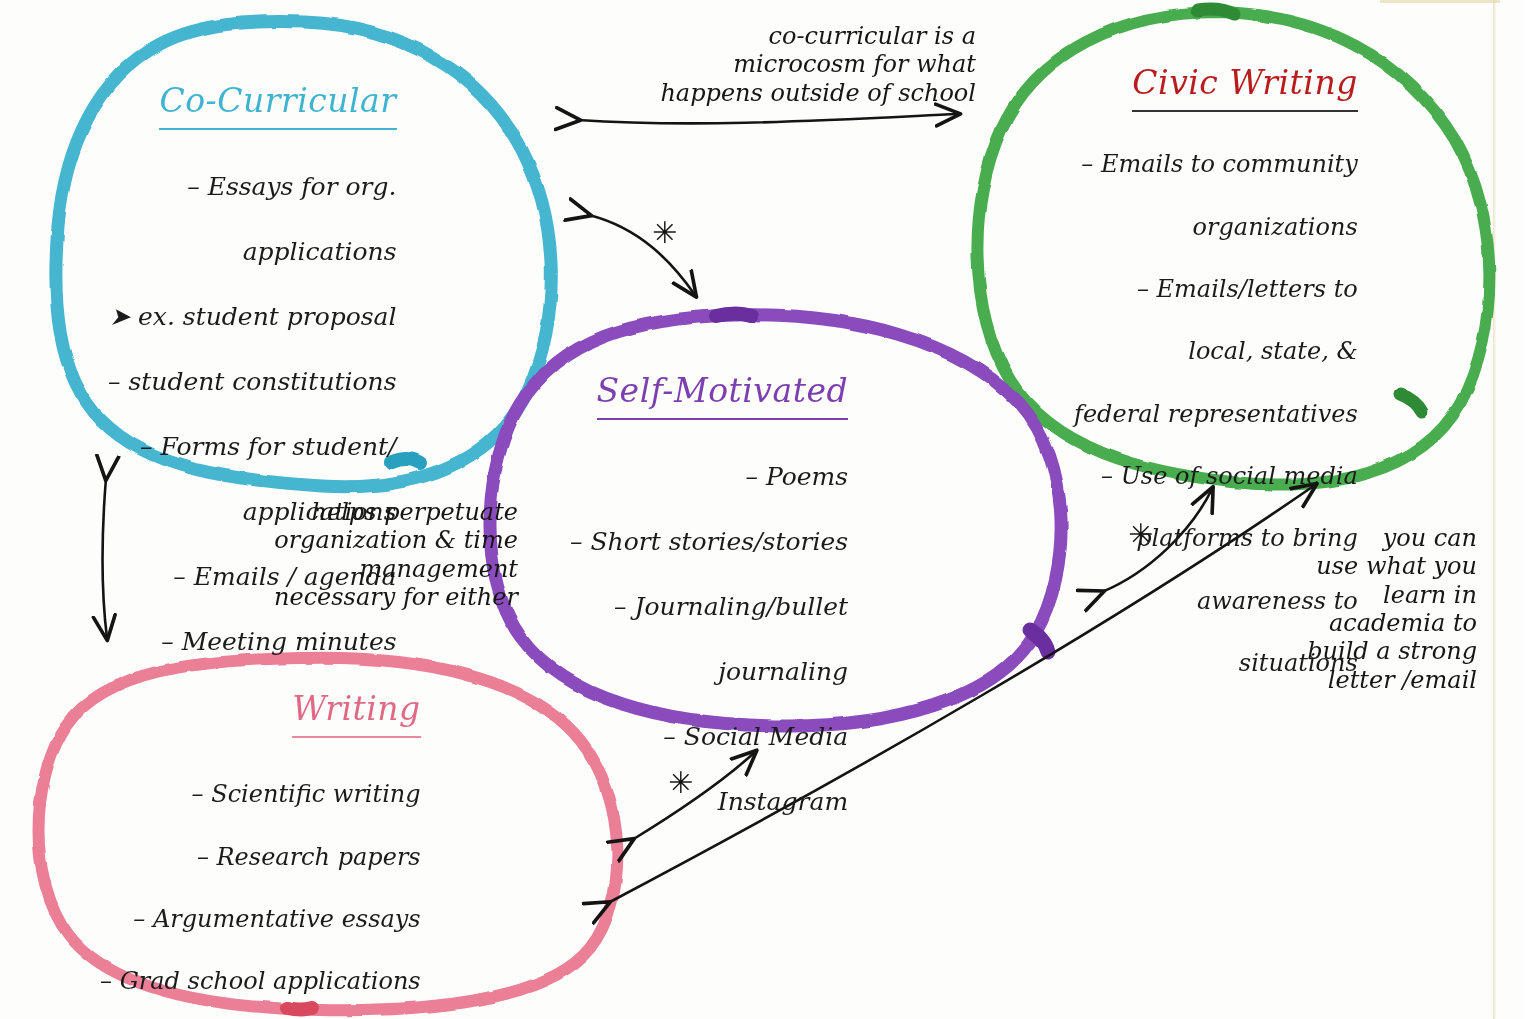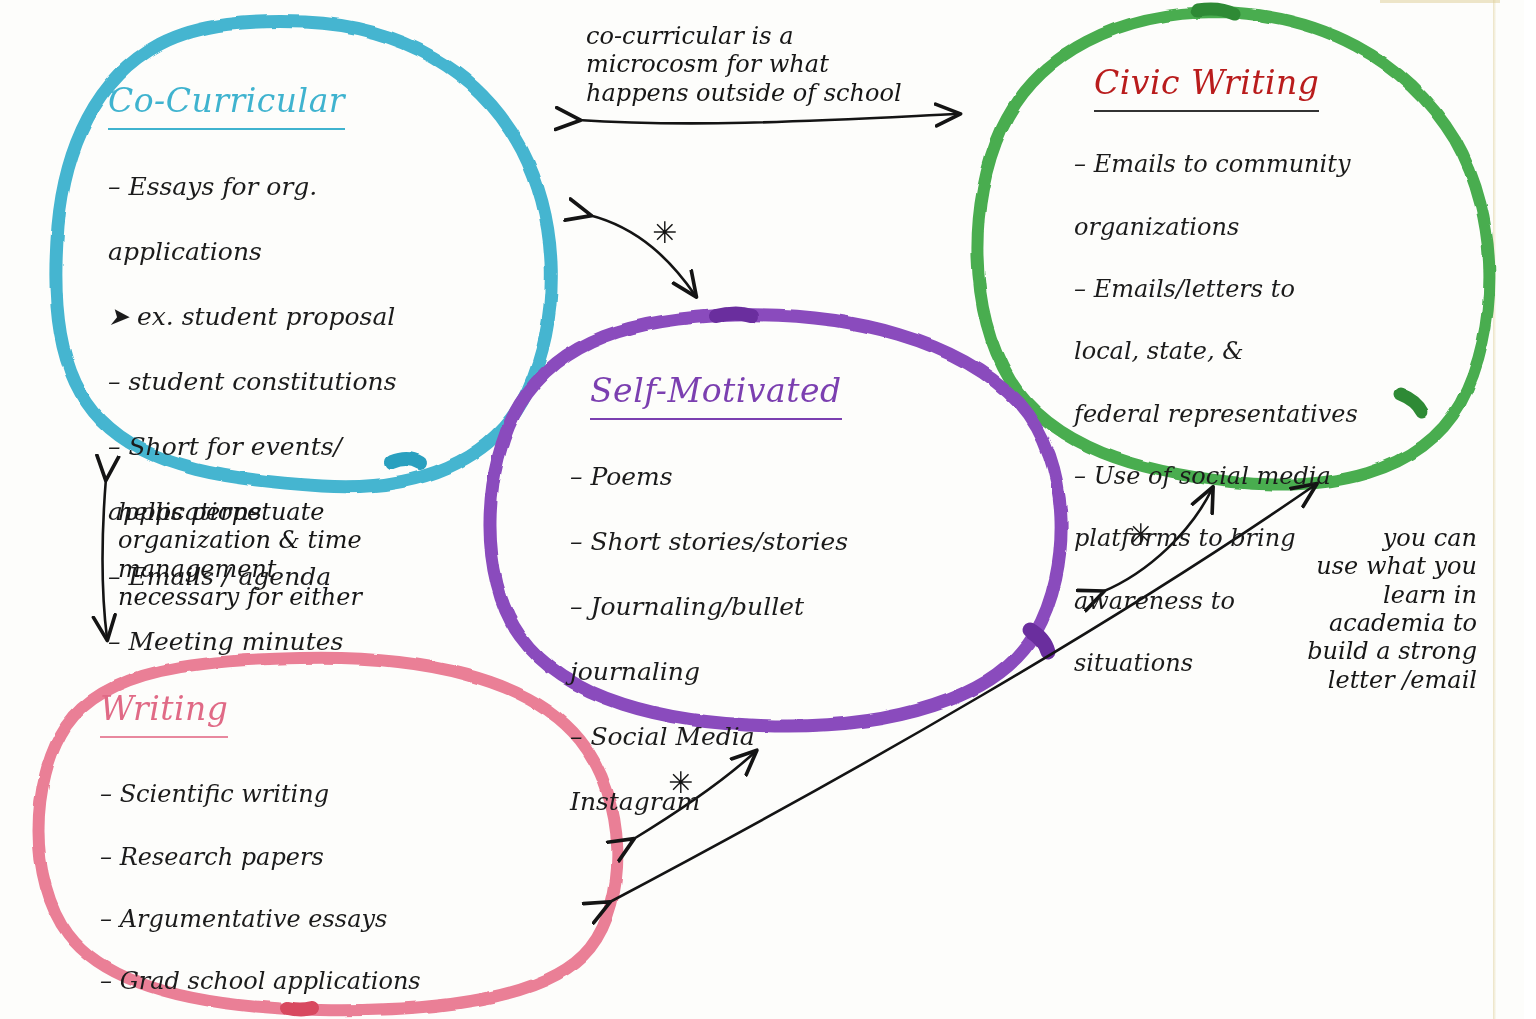--- a/index.html
+++ b/index.html
@@ -42,20 +42,21 @@
     width: 1536px;
     height: 1019px;
     pointer-events: none;
   }
 
   
   .txtblock {
     position: absolute;
     color: #1b1b1b;
     white-space: pre-line;
+    text-align: right;
   }
   .bubble-title {
     font-family: "DejaVu Serif", serif;
     font-style: italic;
     font-size: 33px;
     letter-spacing: 0.5px;
     padding-bottom: 8px;
     display: inline-block;
   }
   .bubble-list {
@@ -183,21 +184,21 @@
   <div class="star" style="left:668px; top:768px;">✳</div>
   <div class="star" style="left:1128px; top:520px;">✳</div>
 
   <div class="txtblock" style="left:108px; top:62px;">
     <div class="bubble-title t-cyan">Co-Curricular</div>
     <div class="bubble-list" style="margin-top:8px;">
       <span class="li">– Essays for org.</span>
       <span class="li">   applications</span>
       <span class="li">➤ ex. student proposal</span>
       <span class="li">– student constitutions</span>
-      <span class="li">– Short for events/</span>
+      <span class="li">– Forms for student/</span>
       <span class="li">   applications</span>
       <span class="li">– Emails / agenda</span>
       <span class="li">– Meeting minutes</span>
     </div>
   </div>
 
   <div class="txtblock" style="left:1050px; top:44px;">
     <div class="bubble-title t-green" style="margin-left:44px;">Civic Writing</div>
     <div class="bubble-list" style="margin-top:6px; font-size:24px;margin-left:24px;">
       <span class="li">– Emails to community</span>

